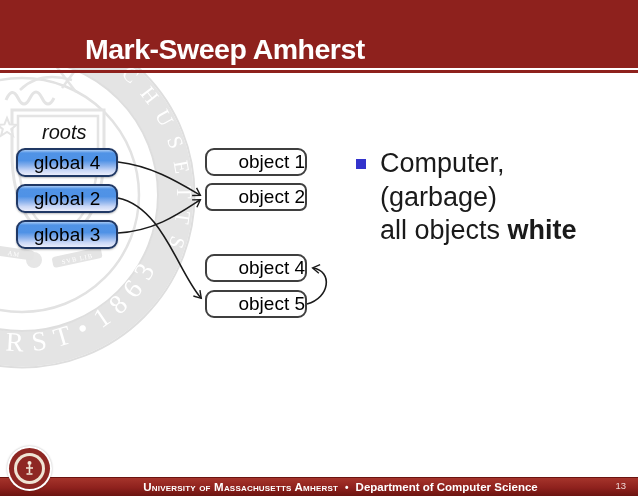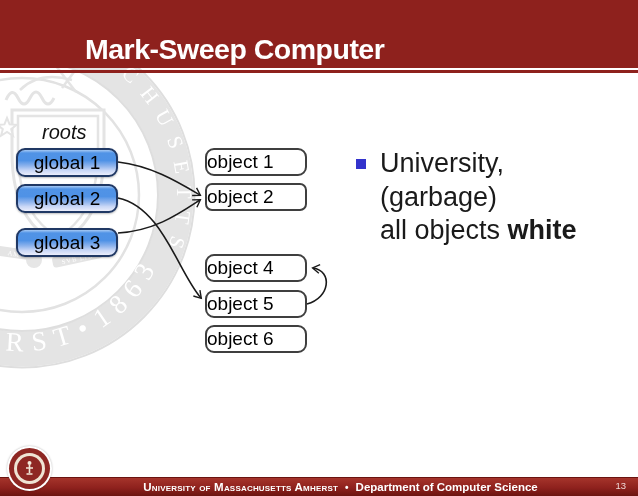--- a/index.html
+++ b/index.html
@@ -22,24 +22,24 @@
   .wm-ribbon-text{font-family:"Liberation Serif",serif;font-size:6.5px;fill:#fff;letter-spacing:1px;}
   
   .content{position:absolute;left:0;top:0;width:638px;height:484px;z-index:2;}
   .roots-label{position:absolute;left:42px;top:121px;font-size:20px;font-style:italic;color:#111;}
   .gbox{
     position:absolute;left:16px;width:98px;height:25px;border:2px solid #203864;border-radius:9px;
     display:flex;align-items:center;justify-content:center;font-size:19px;color:#000;
     background:linear-gradient(180deg,#A6C9F4 0%,#5093E6 12%,#4F92E6 42%,#8FB4ED 64%,#C9D7F6 82%,#EAEDFB 100%);
     box-shadow:0 1px 2px rgba(0,0,0,0.25);
   }
-  .g1{top:148px;} .g2{top:184px;} .g3{top:220px;margin-top:8px;}
+  .g1{top:148px;} .g2{top:184px;} .g3{top:220px;}
   .obox{
     position:absolute;left:205px;width:98px;height:24px;border:2px solid #3F3F3F;border-radius:9px;
-    display:flex;align-items:center;justify-content:flex-start;font-size:19px;color:#000;background:#fff;
+    display:flex;align-items:center;justify-content:flex-end;font-size:19px;color:#000;background:#fff;
   }
   .o1{top:148px;} .o2{top:183px;border-radius:7px;} .o3{top:219px;} .o4{top:254px;} .o5{top:290px;} .o6{top:325px;}
   .arrows{position:absolute;left:0;top:0;pointer-events:none;}
   
   .bullet-block{position:absolute;left:356px;top:147px;display:flex;}
   .bullet-marker{width:10px;height:10px;margin-top:12px;margin-right:14px;background:#3333CC;flex:0 0 auto;}
   .bullet-text{font-size:27px;line-height:33.5px;color:#1a1a1a;}
   .bullet-text b{font-weight:bold;}
   
   .footer-bar{
@@ -108,72 +108,69 @@
       <text class="wm-letter-bot" text-anchor="middle" transform="translate(139.4,294.5) rotate(-51.5)">6</text>
       <text class="wm-letter-bot" text-anchor="middle" transform="translate(151.9,276) rotate(-60)">3</text>
     </g>
   </svg>
 
   <div class="content">
 
     <div class="roots-label">roots</div>
 
     <div class="gbox g1">
-        <span>global 1</span>
+        <span>global 4</span>
       </div>
     <div class="gbox g2">
         <span>global 2</span>
       </div>
     <div class="gbox g3">
         <span>global 3</span>
       </div>
 
     <div class="obox o1">
         <span>object 1</span>
       </div>
     <div class="obox o2">
         <span>object 2</span>
       </div>
     <div class="obox o4">
         <span>object 4</span>
       </div>
     <div class="obox o5">
         <span>object 5</span>
       </div>
-    <div class="obox o6">
-        <span>object 6</span>
-      </div>
 
     <svg class="arrows" width="638" height="496" viewBox="0 0 638 496">
       <defs>
         <marker id="arr" viewBox="-12 -8 16 16" refX="-0.5" refY="0" markerWidth="16" markerHeight="14" orient="auto" markerUnits="userSpaceOnUse">
           <path d="M-8,-5 L0,0 L-8,5" fill="none" stroke="#1a1a1a" stroke-width="1.6"></path>
         </marker>
       </defs>
       <g fill="none" stroke="#1a1a1a" stroke-width="1.6">
         <path d="M118,162 C152,166 178,182 200,195" marker-end="url(#arr)"></path>
         <path d="M118,233 C155,231 180,213 200,200" marker-end="url(#arr)"></path>
         <path d="M118,198 C162,207 178,272 201,298" marker-end="url(#arr)"></path>
         <path d="M307,304 C330,298 333,271 313,268" marker-end="url(#arr)"></path>
       </g>
     </svg>
 
     <div class="bullet-block">
       <div class="bullet-marker"></div>
       <div class="bullet-text">
-        <div>University,</div>
+        <div>Computer,</div>
         <div>(garbage)</div>
         <div><span>all objects </span><b>white</b></div>
       </div>
     </div>
   </div>
 
   <div class="header-bar"></div>
   <div class="header-underline"></div>
-  <div class="slide-title">Mark-Sweep Computer</div>
+  <div class="slide-title">Mark-Sweep Amherst</div>
 
   <div class="footer-bar">
     <div class="footer-text">
       <span class="uni">University of Massachusetts Amherst</span><span class="sep">•</span><span class="dept">Department of Computer Science</span>
     </div>
   </div>
   <div class="page-number">13</div>
 
   <div class="corner-seal">
     <div class="seal-c seal-outer"></div>

